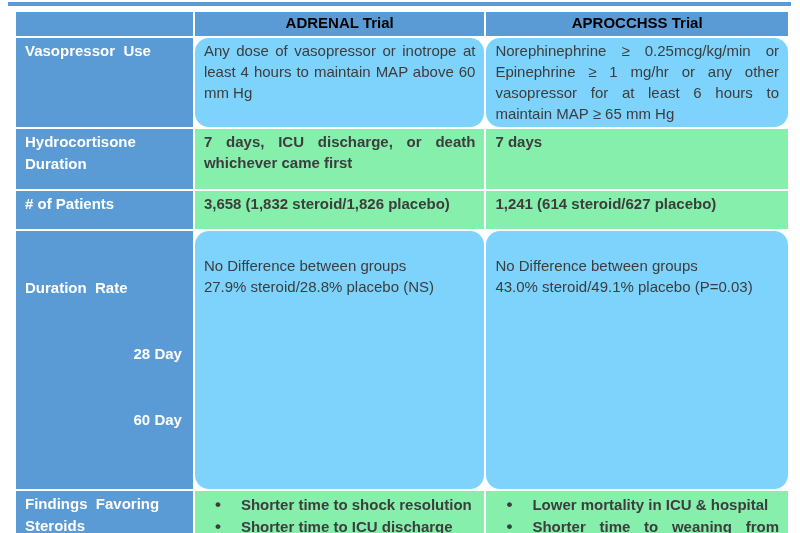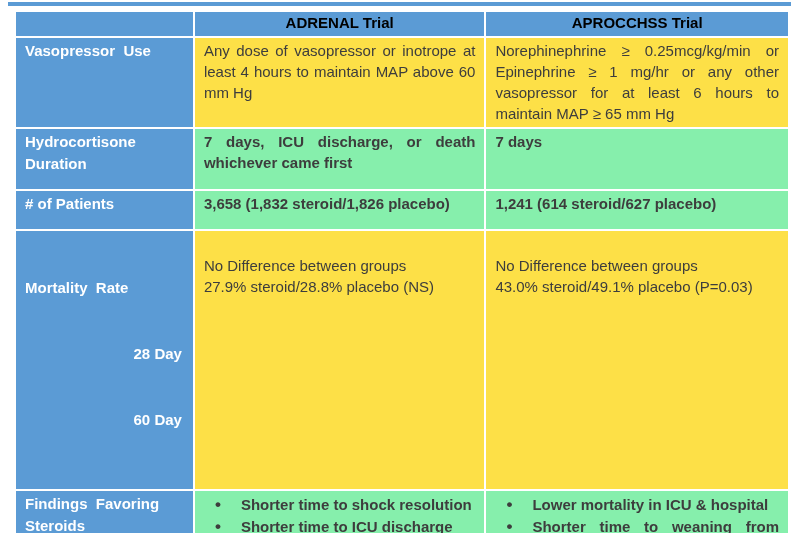--- a/index.html
+++ b/index.html
@@ -31,21 +31,21 @@
     font-size: 15px; line-height: 22px; padding: 2px 8px 14px 9px;
     white-space: pre-wrap;
   }
   td.label .sub { text-align: right; padding-right: 3px; }
 
   td.cell {
     color: #3d3d3d; font-size: 15px; line-height: 21px;
     padding: 2px 9px 3px 9px;
   }
   td.cell.just { text-align: justify; }
-  .band-dark  { background: #fde047; }
+  .band-dark  { background: #7dd3fc; border-radius: 14px; }
   .band-light { background: #86efac; font-weight: bold; }
 
   .spacer { height: 22px; }
 
   ul.bullets { list-style: none; margin: 1px 0 0 0; padding: 0; }
   ul.bullets li {
     position: relative; padding-left: 37px; text-align: justify;
     margin-bottom: 1px;
   }
   ul.bullets li::before {
@@ -87,21 +87,21 @@
 
 
   <tr style="height:22px">
     <td class="label"># of Patients</td>
     <td class="cell band-light">3,658 (1,832 steroid/1,826 placebo)</td>
     <td class="cell band-light">1,241 (614 steroid/627 placebo)</td>
   </tr>
 
   <tr style="height:61px">
     <td class="label">
-      <div>Mortality  Rate</div>
+      <div>Duration  Rate</div>
       <div class="sub">28 Day</div>
       <div class="sub">60 Day</div>
     </td>
     <td class="cell band-dark">
       <div class="spacer"></div>
       <div>No Difference between groups</div>
       <div>27.9% steroid/28.8% placebo (NS)</div>
     </td>
     <td class="cell band-dark">
       <div class="spacer"></div>

